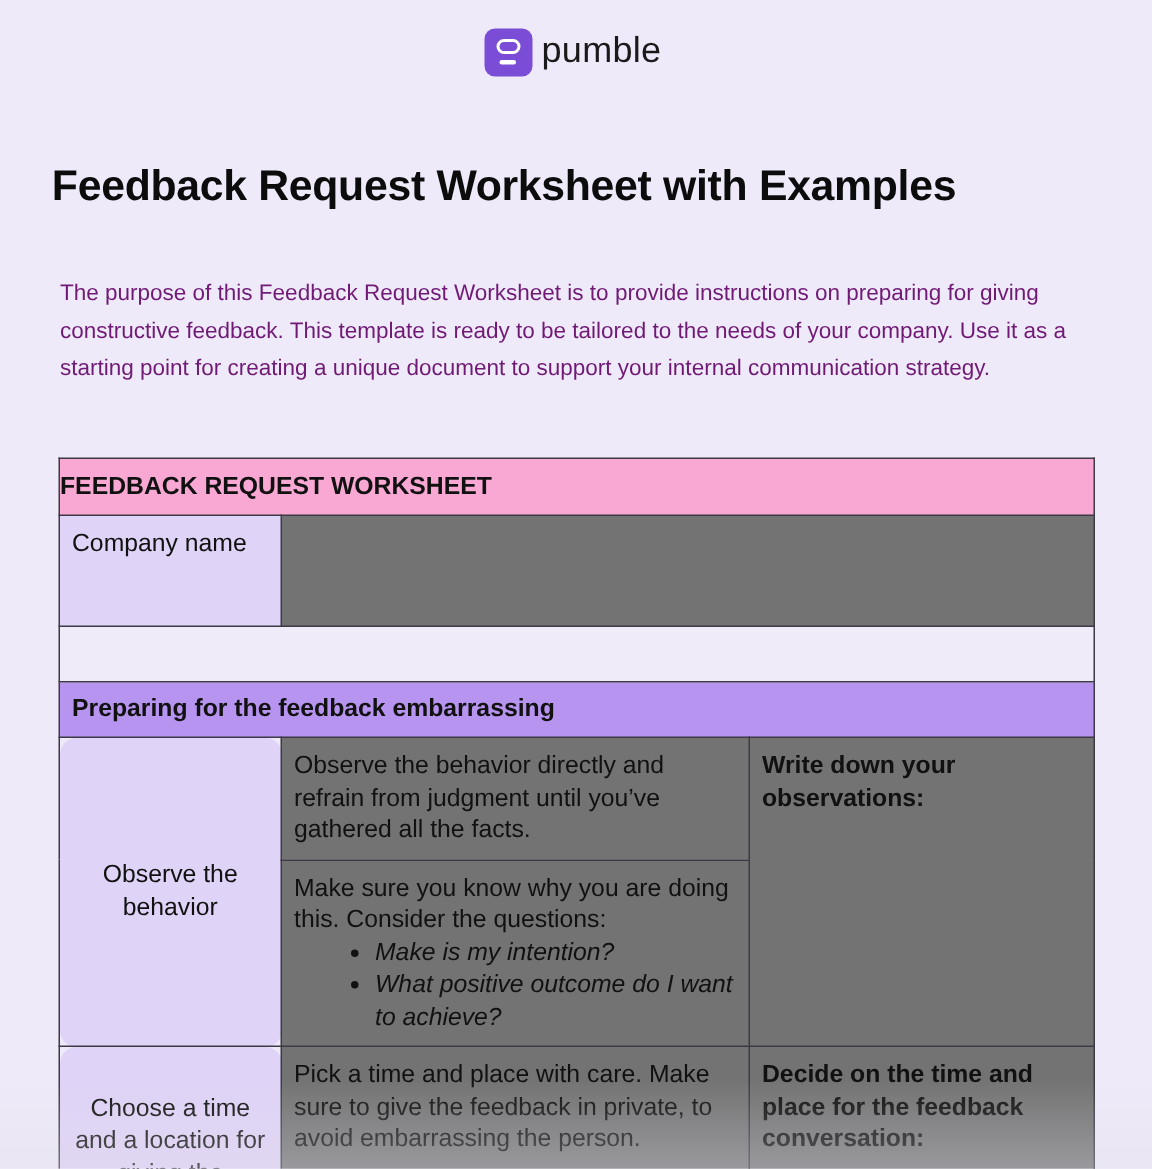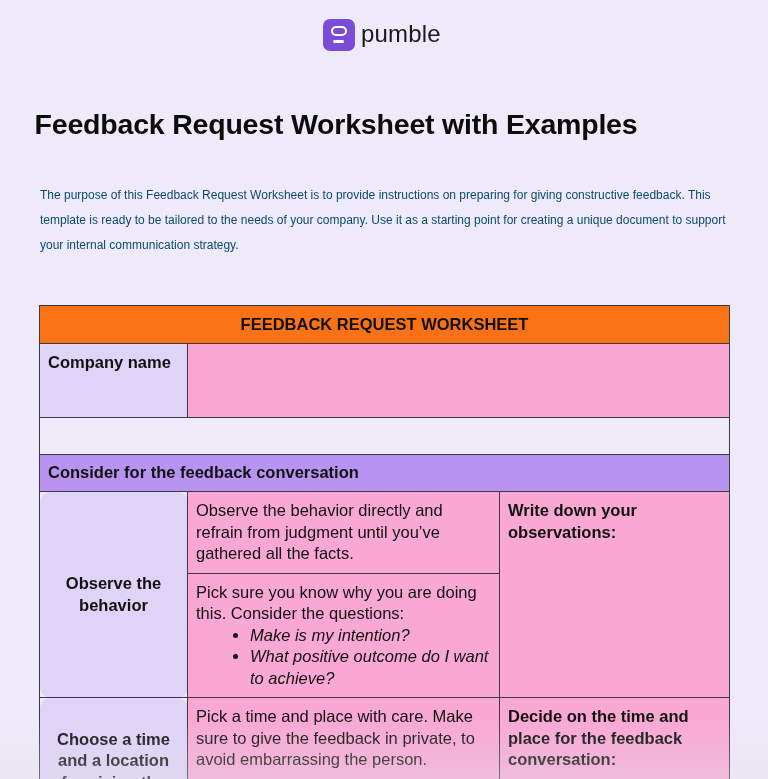--- a/index.html
+++ b/index.html
@@ -67,62 +67,61 @@
       font-weight: 700;
       color: #0c0c0c;
       letter-spacing: -0.2px;
     }
     .intro {
       position: absolute;
       top: 183px;
       left: 40px;
       width: 700px;
       margin: 0;
-      font-size: 12px;
+      font-size: 15px;
       line-height: 25px;
-      color: #0c4a6e;
+      color: #701a75;
     }
     table {
       position: absolute;
       top: 305px;
       left: 39px;
       width: 690px;
       border-collapse: collapse;
       table-layout: fixed;
     }
     td {
       border: 1.5px solid #3d3a45;
       vertical-align: top;
       padding: 0;
       font-size: 16.5px;
       line-height: 21.5px;
     }
     col.c1 { width: 148px; }
     col.c2 { width: 312px; }
     col.c3 { width: 230px; }
     .hdr {
-      background: #f97316;
+      background: #f9a8d4;
       height: 37px;
-      text-align: center;
       vertical-align: middle;
       font-weight: 700;
       font-size: 16.5px;
     }
     .label {
       background: #DFD3F7;
-      font-weight: 700;
+      font-weight: 400;
       padding: 8px 8px;
     }
     .label.center {
       text-align: center;
       vertical-align: middle;
       border-radius: 11px;
     }
     .cell {
-      background: #f9a8d4;
+      background: #737373;
       padding: 8px 8px;
     }
     .blank-row td { height: 36px; background: #EFEBF8; }
     .section {
       background: #B794F0;
       height: 36px;
       vertical-align: middle;
       padding: 0 8px;
       font-weight: 700;
     }
@@ -174,32 +173,32 @@
     <td colspan="3" class="hdr">FEEDBACK REQUEST WORKSHEET</td>
   </tr>
   <tr class="company-row">
     <td class="label">Company name</td>
     <td colspan="2" class="cell"></td>
   </tr>
   <tr class="blank-row">
     <td colspan="3"></td>
   </tr>
   <tr>
-    <td colspan="3" class="section">Consider for the feedback conversation</td>
+    <td colspan="3" class="section">Preparing for the feedback embarrassing</td>
   </tr>
   <tr>
     <td rowspan="2" class="label center">Observe the behavior</td>
     <td class="cell obs1">Observe the behavior directly and refrain from judgment until you’ve gathered all the facts.</td>
     <td rowspan="2" class="cell bold">
       <span>Write down your observations:</span>
     </td>
   </tr>
   <tr>
     <td class="cell obs2">
-      <div>Pick sure you know why you are doing this. Consider the questions:</div>
+      <div>Make sure you know why you are doing this. Consider the questions:</div>
       <ul>
         <li>Make is my intention?</li>
         <li>What positive outcome do I want to achieve?</li>
       </ul>
     </td>
   </tr>
   <tr class="choose-row">
     <td class="label center">Choose a time and a location for giving the</td>
     <td class="cell">Pick a time and place with care. Make sure to give the feedback in private, to avoid embarrassing the person.</td>
     <td class="cell bold">

